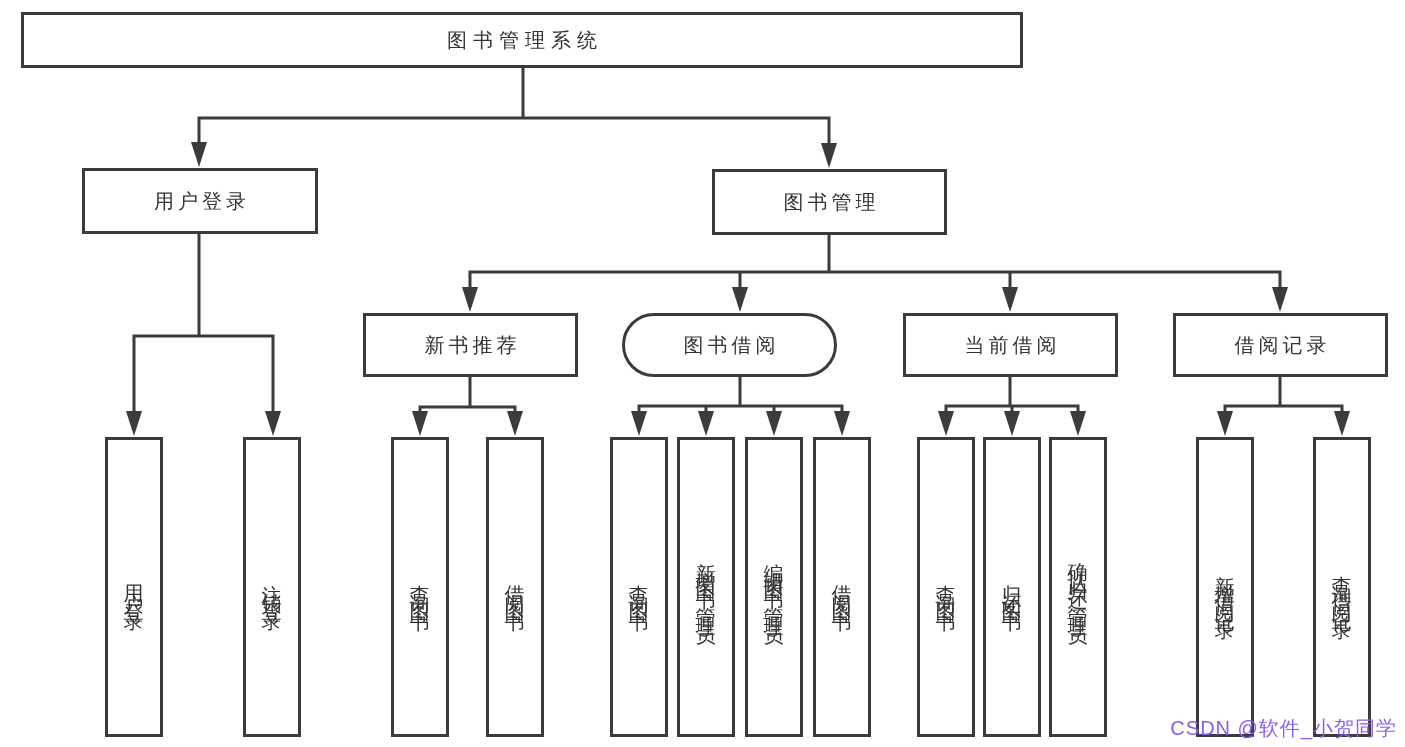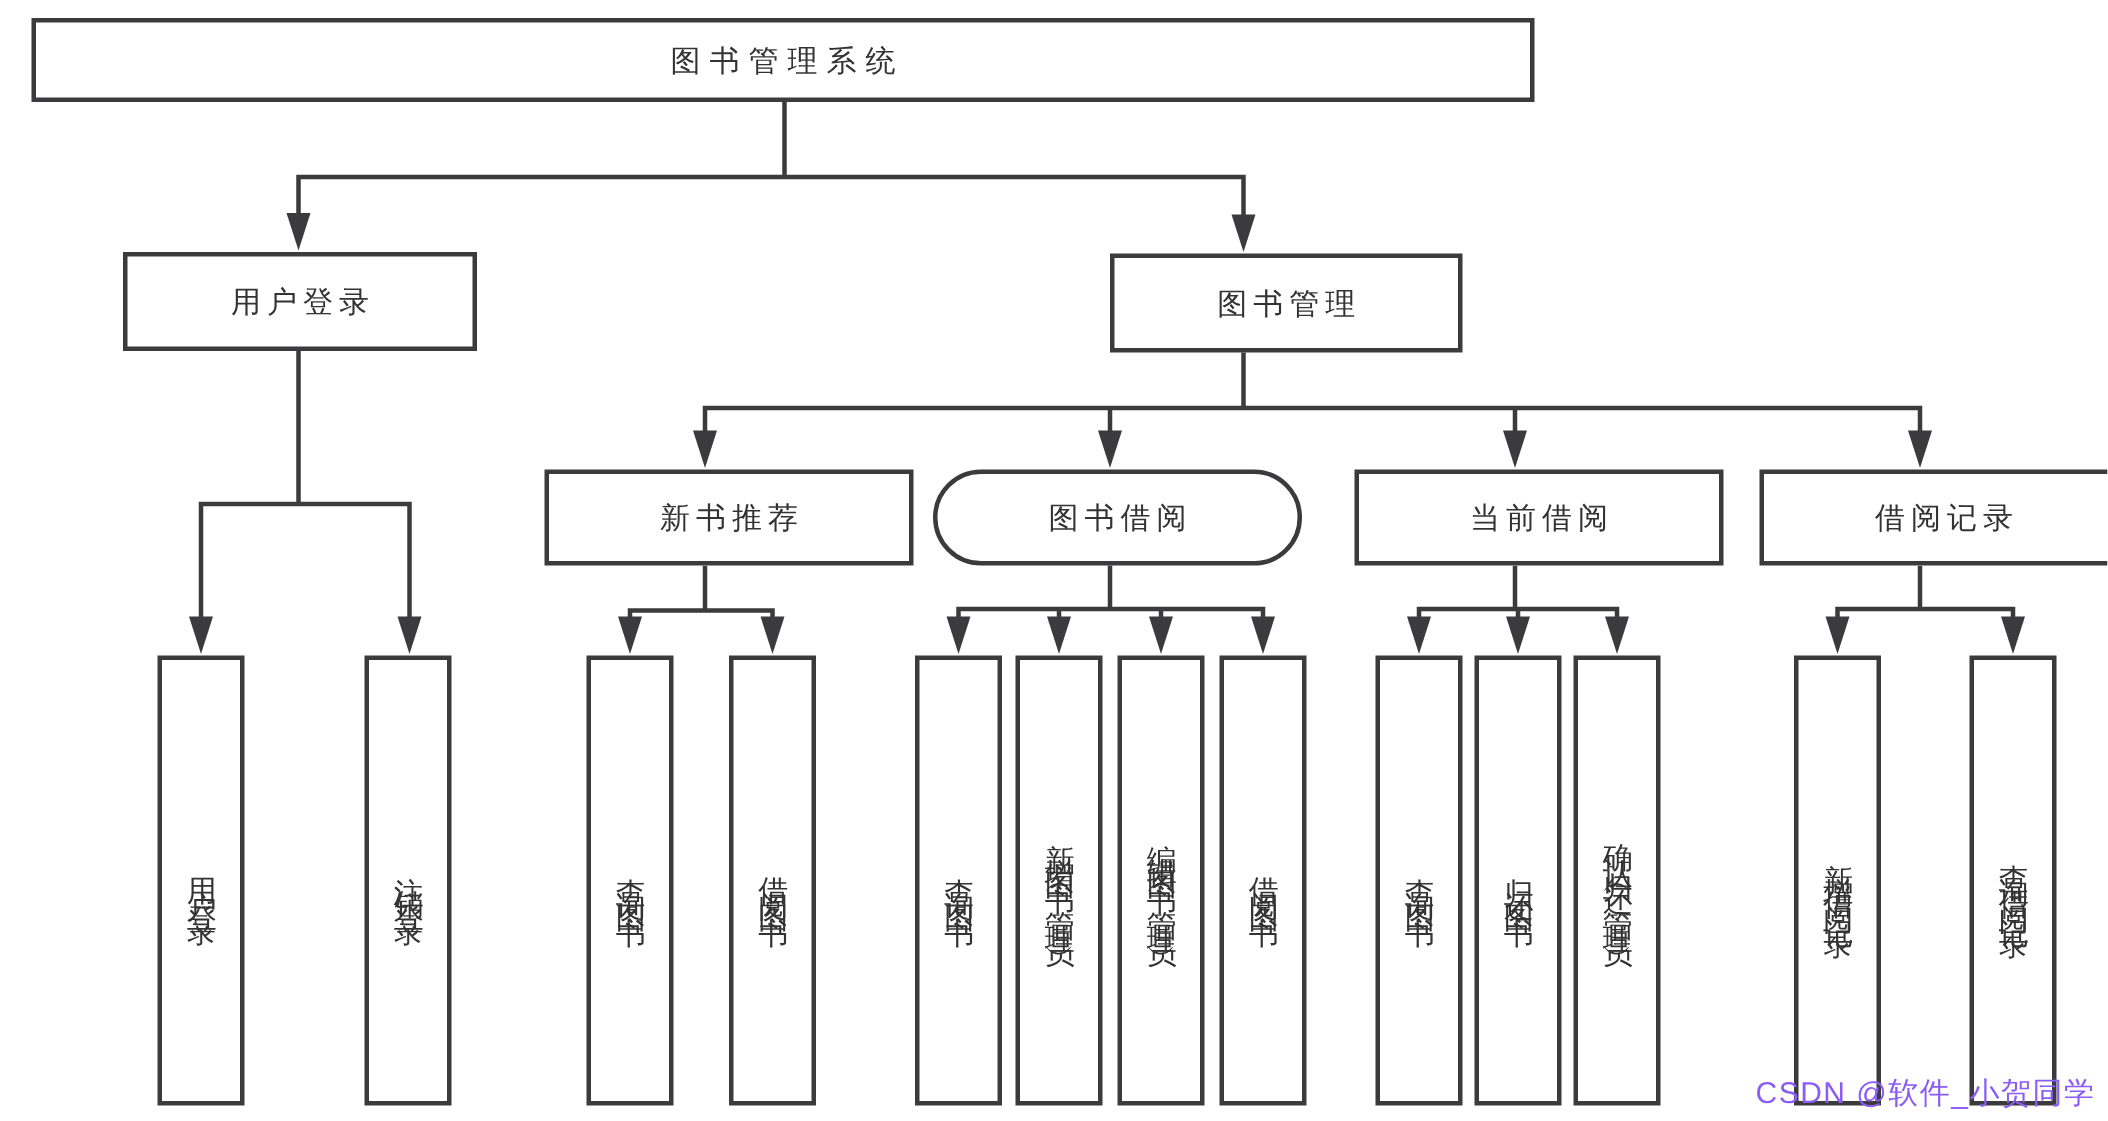--- a/index.html
+++ b/index.html
@@ -39,22 +39,22 @@
   }
   .root {
     left: 21px; top: 12px;
     width: 1002px; height: 56px;
     font-size: 20px;
     letter-spacing: 6px;
     text-indent: 6px;
   }
   .lv2 { top: 168px; width: 236px; height: 66px; }
   .lv2.user { left: 82px; }
-  .lv2.book { left: 712px; top: 169px; width: 235px; margin-left: 28px; }
-  .lv3 { top: 313px; width: 246px; height: 64px; }
+  .lv2.book { left: 712px; top: 169px; width: 235px; }
+  .lv3 { top: 313px; width: 215px; height: 64px; }
   .lv3.g0 { left: 363px; }
   .lv3.g1 { left: 622px; border-radius: 32px; }
   .lv3.g2 { left: 903px; }
   .lv3.g3 { left: 1173px; }
   .leaf {
     top: 437px;
     width: 58px;
     height: 300px;
   }
   .leaf .vtext {

